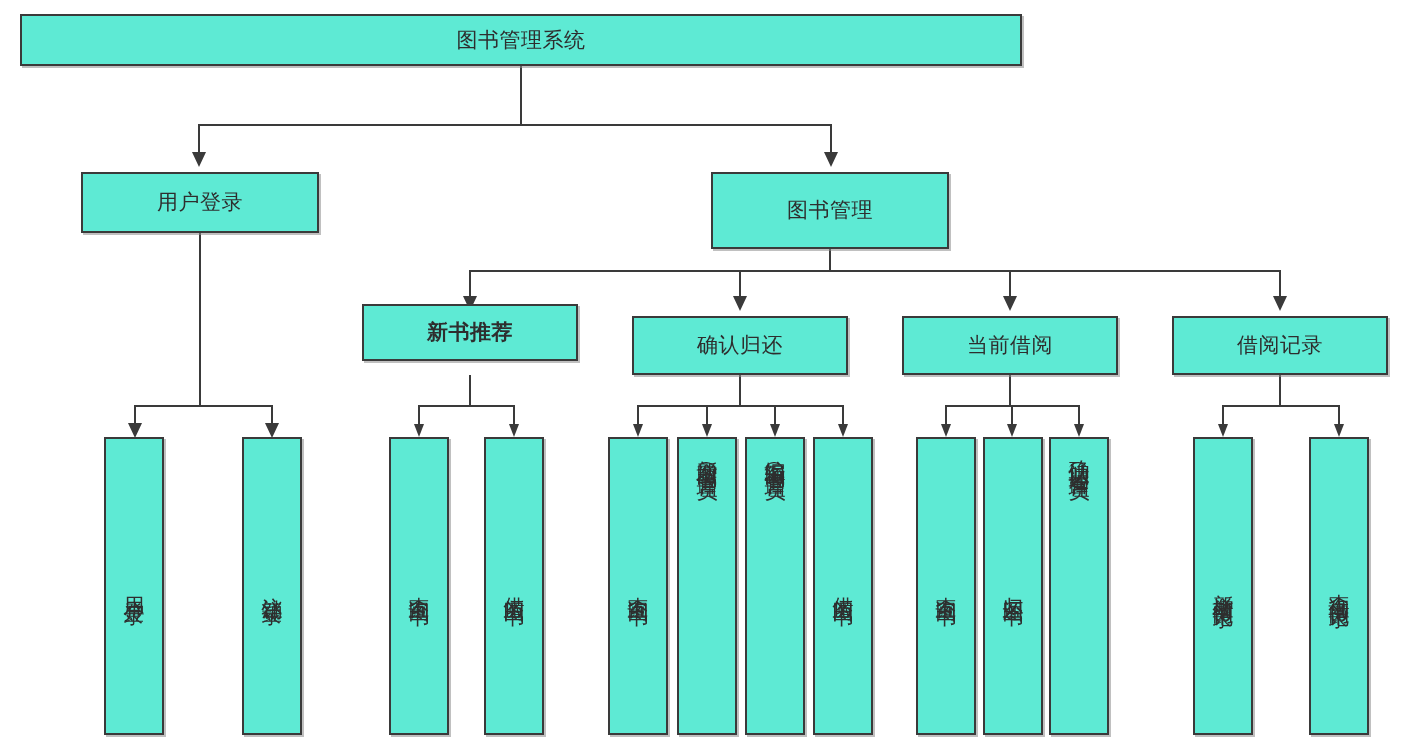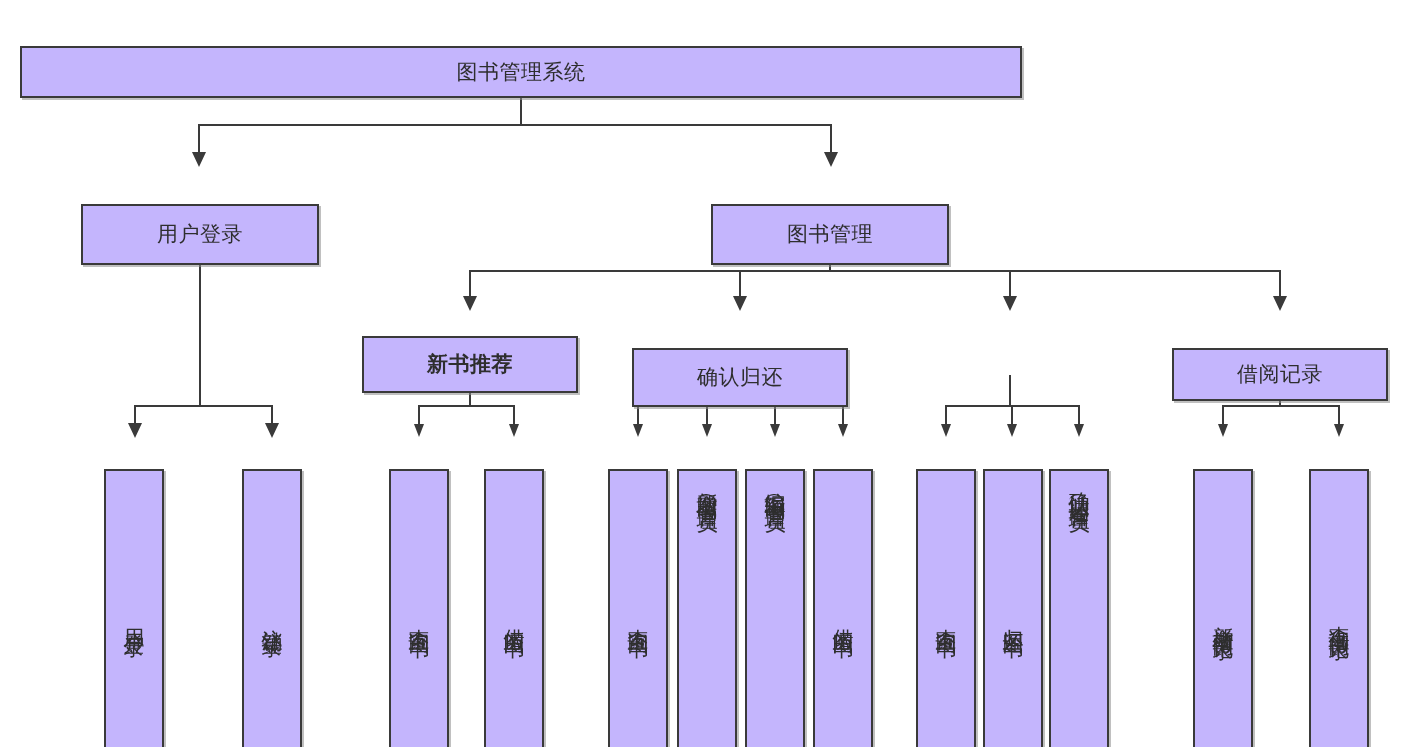--- a/index.html
+++ b/index.html
@@ -16,26 +16,25 @@
     width: 1405px;
     height: 747px;
     background: #ffffff;
     overflow: hidden;
   }
   
   .node {
     position: absolute;
     box-sizing: border-box;
     border: 2px solid #3a3a3a;
-    background: #c4b5fd;
+    background: #5eead4;
     display: flex;
     align-items: center;
     justify-content: center;
     z-index: 5;
-    margin-top: 32px;
   }
   .node.shadowed {
     box-shadow: 2px 2px 0 rgba(140,140,140,0.55);
   }
   .node-label {
     color: #2e2e2e;
     font-size: 21px;
     line-height: 1.15;
     letter-spacing: 0.5px;
     white-space: nowrap;
@@ -113,21 +112,21 @@
 
   <div class="lineV" style="left:198px; top:124px; height:28px;"></div>
   <div class="arrow" style="left:192px; top:152px;"></div>
   <div class="lineV" style="left:830px; top:124px; height:28px;"></div>
   <div class="arrow" style="left:824px; top:152px;"></div>
 
   <div class="node h shadowed" style="left:81px; top:172px; width:238px; height:61px;">
     <span class="node-label">用户登录</span>
   </div>
 
-  <div class="node h shadowed" style="left:711px; top:172px; width:238px; height:61px;">
+  <div class="node h shadowed" style="left:711px; top:172px; width:238px; height:77px;">
     <span class="node-label">图书管理</span>
   </div>
 
   <div class="lineV" style="left:199px; top:233px; height:172px;"></div>
   <div class="lineH" style="left:134px; top:405px; width:138px;"></div>
   <div class="lineV" style="left:134px; top:405px; height:20px;"></div>
   <div class="arrow" style="left:128px; top:423px;"></div>
   <div class="lineV" style="left:271px; top:405px; height:20px;"></div>
   <div class="arrow" style="left:265px; top:423px;"></div>
 
@@ -141,21 +140,24 @@
   <div class="arrow" style="left:1003px; top:296px;"></div>
   <div class="lineV" style="left:1279px; top:270px; height:28px;"></div>
   <div class="arrow" style="left:1273px; top:296px;"></div>
 
   <div class="node h shadowed" style="left:362px; top:304px; width:216px; height:57px;font-weight:bold;">
     <span class="node-label">新书推荐</span>
   </div>
   <div class="node h shadowed" style="left:632px; top:316px; width:216px; height:59px;">
     <span class="node-label">确认归还</span>
   </div>
-  <div class="node h shadowed" style="left:1172px; top:316px; width:216px; height:53px;">
+  <div class="node h shadowed" style="left:902px; top:316px; width:216px; height:59px;">
+    <span class="node-label">当前借阅</span>
+  </div>
+  <div class="node h shadowed" style="left:1172px; top:316px; width:216px; height:59px;">
     <span class="node-label">借阅记录</span>
   </div>
 
   <div class="lineV" style="left:469px; top:375px; height:30px;"></div>
   <div class="lineH" style="left:418px; top:405px; width:96px;"></div>
   <div class="lineV" style="left:418px; top:405px; height:20px;"></div>
   <div class="arrow slim" style="left:414px; top:424px;"></div>
   <div class="lineV" style="left:513px; top:405px; height:20px;"></div>
   <div class="arrow slim" style="left:509px; top:424px;"></div>
 

